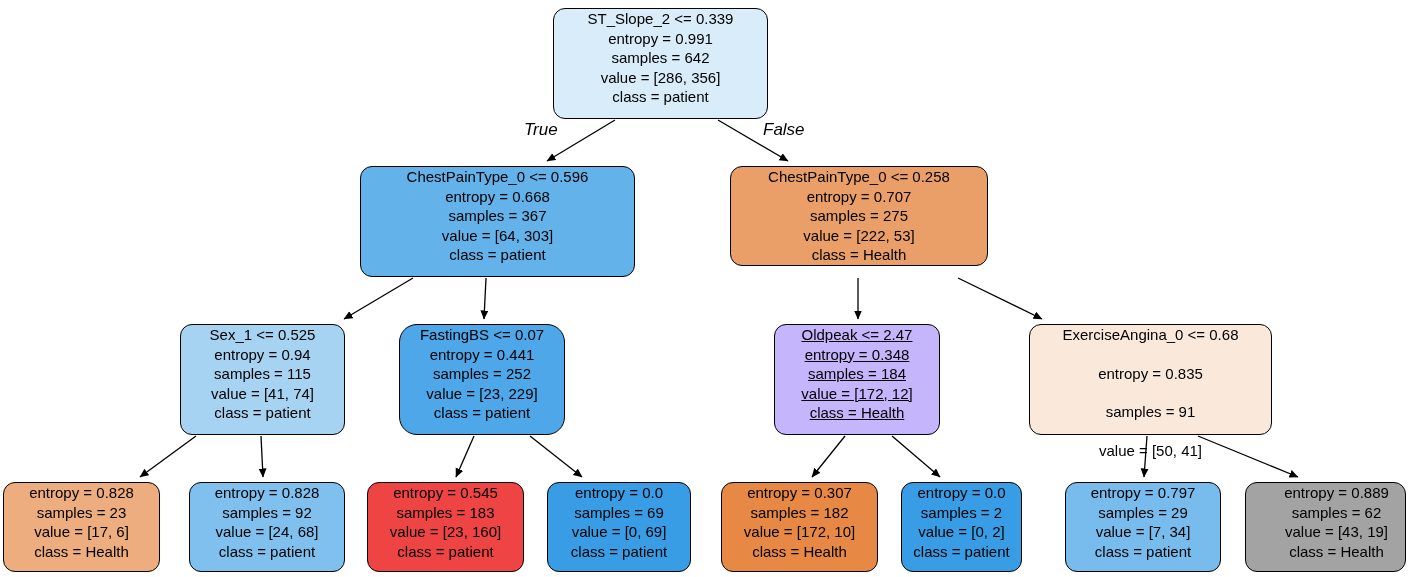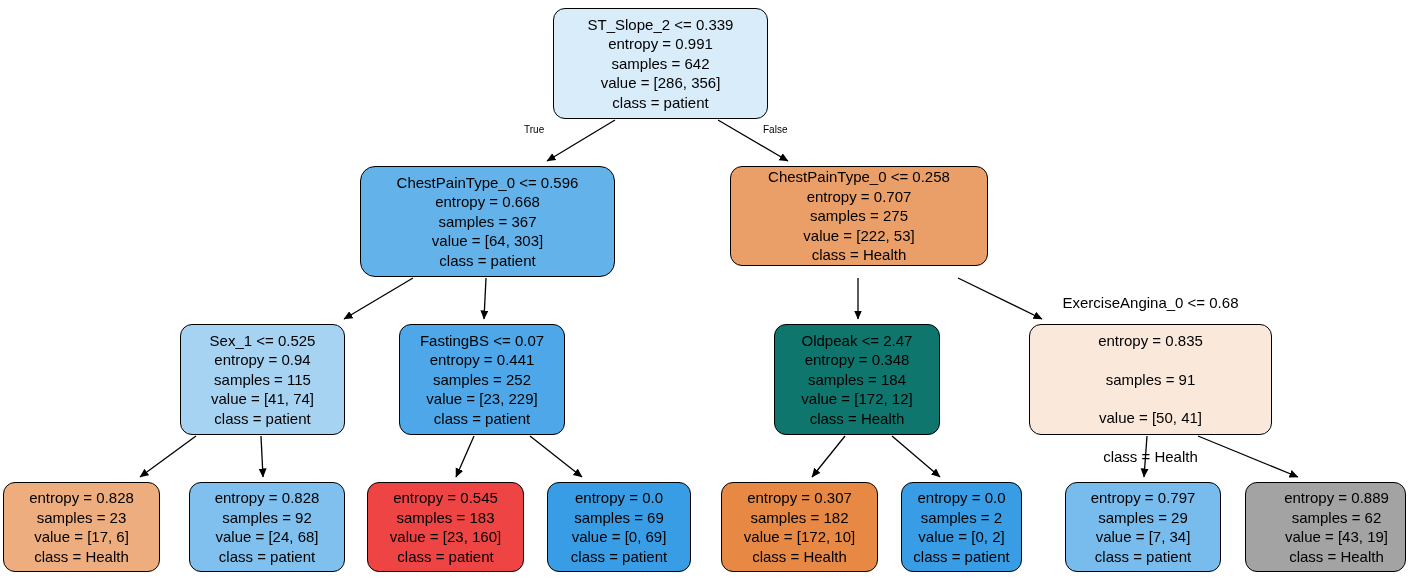--- a/index.html
+++ b/index.html
@@ -13,38 +13,38 @@
     overflow:hidden;
   }
   #edge-layer{position:absolute;left:0;top:0;width:1411px;height:577px;}
   .node{
     position:absolute;
     box-sizing:border-box;
     border:1px solid #000;
     border-radius:12px;
     display:flex;
     flex-direction:column;
-    justify-content:center;
     align-items:center;
     text-align:center;
     font-size:15px;
     line-height:19.5px;
     white-space:nowrap;
   }
   .edge-label{
     position:absolute;
-    font-size:10px;
+    font-size:17px;
     line-height:18px;
+    font-style:italic;
   }
   
   #n-root{left:553px;top:8px;width:215px;height:111px;}
-  #n-l2l{left:360px;top:166px;width:255px;height:111px;border-radius:15px;}
+  #n-l2l{left:360px;top:166px;width:275px;height:111px;}
   #n-l2r{left:730px;top:166px;width:258px;height:100px;}
   #n-sex1{left:180px;top:324px;width:165px;height:111px;}
-  #n-fbs{left:399px;top:324px;width:166px;height:111px;}
+  #n-fbs{left:399px;top:324px;width:166px;height:111px;border-radius:18px;}
   #n-oldpeak{left:774px;top:324px;width:166px;height:111px;}
   #n-exang{left:1029px;top:324px;width:243px;height:111px;}
   #n-leaf1{left:3px;top:482px;width:157px;height:90px;}
   #n-leaf2{left:189px;top:482px;width:156px;height:90px;}
   #n-leaf3{left:367px;top:482px;width:157px;height:90px;}
   #n-leaf4{left:547px;top:482px;width:144px;height:90px;}
   #n-leaf5{left:721px;top:482px;width:157px;height:90px;}
   #n-leaf6{left:901px;top:482px;width:121px;height:90px;}
   #n-leaf7{left:1065px;top:482px;width:156px;height:90px;}
   #n-leaf8{left:1245px;top:482px;width:161px;height:90px;}
@@ -114,21 +114,21 @@
   </div>
 
   <div class="node" id="n-fbs" style="background-color: rgb(77, 167, 232);">
     <div>FastingBS &lt;= 0.07</div>
     <div>entropy = 0.441</div>
     <div>samples = 252</div>
     <div>value = [23, 229]</div>
     <div>class = patient</div>
   </div>
 
-  <div class="node" id="n-oldpeak" style="background-color: #0f766e;">
+  <div class="node" id="n-oldpeak" style="background-color: #c4b5fd; text-decoration: underline;">
     <div>Oldpeak &lt;= 2.47</div>
     <div>entropy = 0.348</div>
     <div>samples = 184</div>
     <div>value = [172, 12]</div>
     <div>class = Health</div>
   </div>
 
   <div class="node" id="n-exang" style="background-color: rgb(250, 232, 219); gap: 19px;">
     <div>ExerciseAngina_0 &lt;= 0.68</div>
     <div>entropy = 0.835</div>

